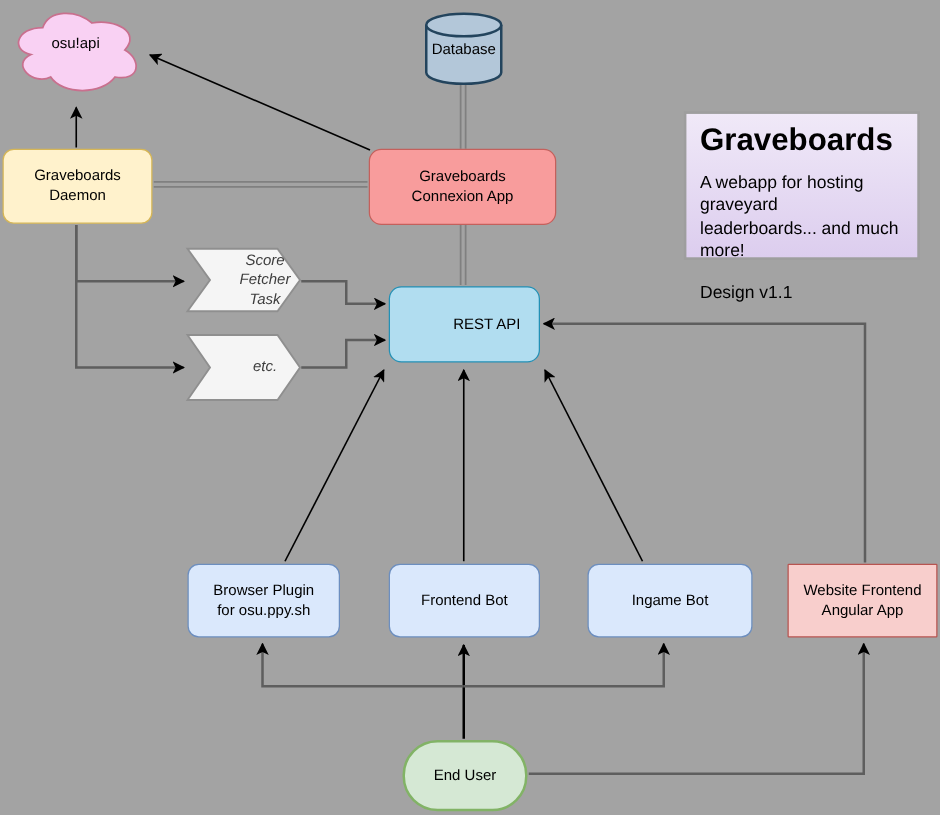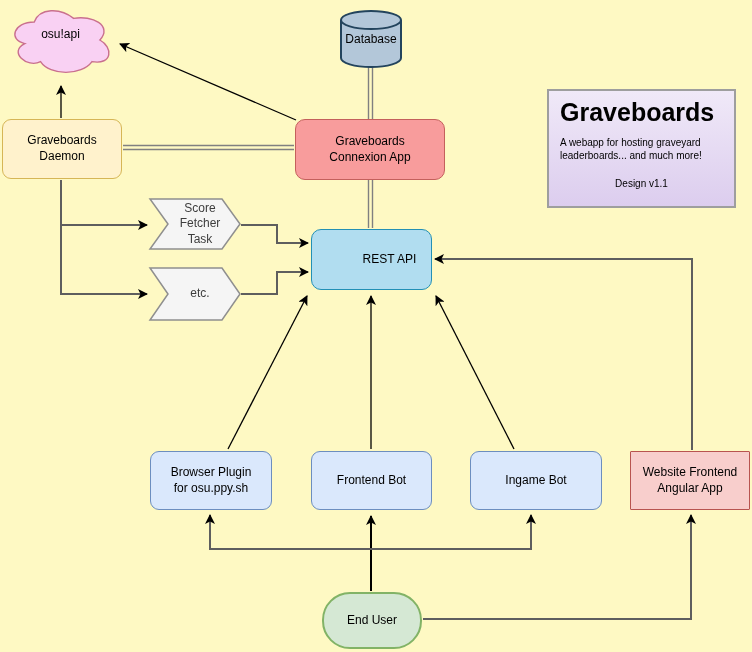--- a/index.html
+++ b/index.html
@@ -1,17 +1,17 @@
 <!DOCTYPE html>
 <html><head>
 <meta charset="utf-8">
 <style>
   html,body{margin:0;padding:0;background:#ffffff;}
   .canvas{
-    position:relative;width:752px;height:652px;background:#fef9c3;
+    position:relative;width:752px;height:652px;background:#a3a3a3;
     font-family:"Liberation Sans",sans-serif;font-size:12px;color:#000;
     overflow:hidden;
   }
   svg{overflow:visible;}
   .edges{position:absolute;left:0;top:0;}
   .node{
     position:absolute;display:flex;align-items:center;justify-content:center;
     text-align:center;box-sizing:border-box;
   }
   .lbl{white-space:pre-line;line-height:1.3;}
@@ -32,30 +32,30 @@
   .plugin{left:150px;top:451px;width:122px;height:59px;}
   .discord{left:311px;top:451px;width:121px;height:59px;}
   .ingame{left:470px;top:451px;width:132px;height:59px;align-items:center;}
   .wf{left:630px;top:451px;width:120px;height:59px;background:#f8cecc;border:1.4px solid #b85450;border-radius:1px;}
   .enduser{left:322px;top:592px;width:100px;height:57px;background:#d5e8d4;border:2px solid #82b366;border-radius:28px;}
   
   .task{color:#3d3d3d;}
   .task polygon{fill:#f5f5f5;stroke:#8f8f8f;stroke-width:1.5;}
   .score{left:150px;top:199px;width:90px;height:50px;}
   .etcn{left:150px;top:268px;width:90px;height:52px;}
-  .task .lbl{position:relative;left:5px;}
+  .task .lbl{position:relative;left:17px;font-style:italic;}
   
   .infobox{
     left:547px;top:89px;width:189px;height:119px;display:block;text-align:left;
     background:linear-gradient(180deg,#f0e9f8 0%,#dccdee 100%);
     border:2px solid #9e9e9e;padding:6px 11px;
   }
   .infobox h1{margin:2px 0 11px 0;font-size:25px;line-height:1.05;color:#000;}
-  .infobox p{margin:0 0 15px 0;font-size:10px;line-height:1.3;white-space:pre-line;}
-  .infobox p.ver{margin:0;text-align:center;}
+  .infobox p{margin:0 0 15px 0;font-size:14px;line-height:1.3;white-space:pre-line;}
+  .infobox p.ver{margin:0;}
 </style>
 </head>
 <body>
 
 <div class="canvas">
 
   <svg class="edges" width="752" height="652" viewBox="0 0 752 652">
     <defs>
       <marker id="arr" markerUnits="userSpaceOnUse" markerWidth="10" markerHeight="10" refX="9" refY="5" orient="auto">
         <path d="M0,0 L10,5 L0,10 L2.5,5 Z" fill="#000000"></path>

